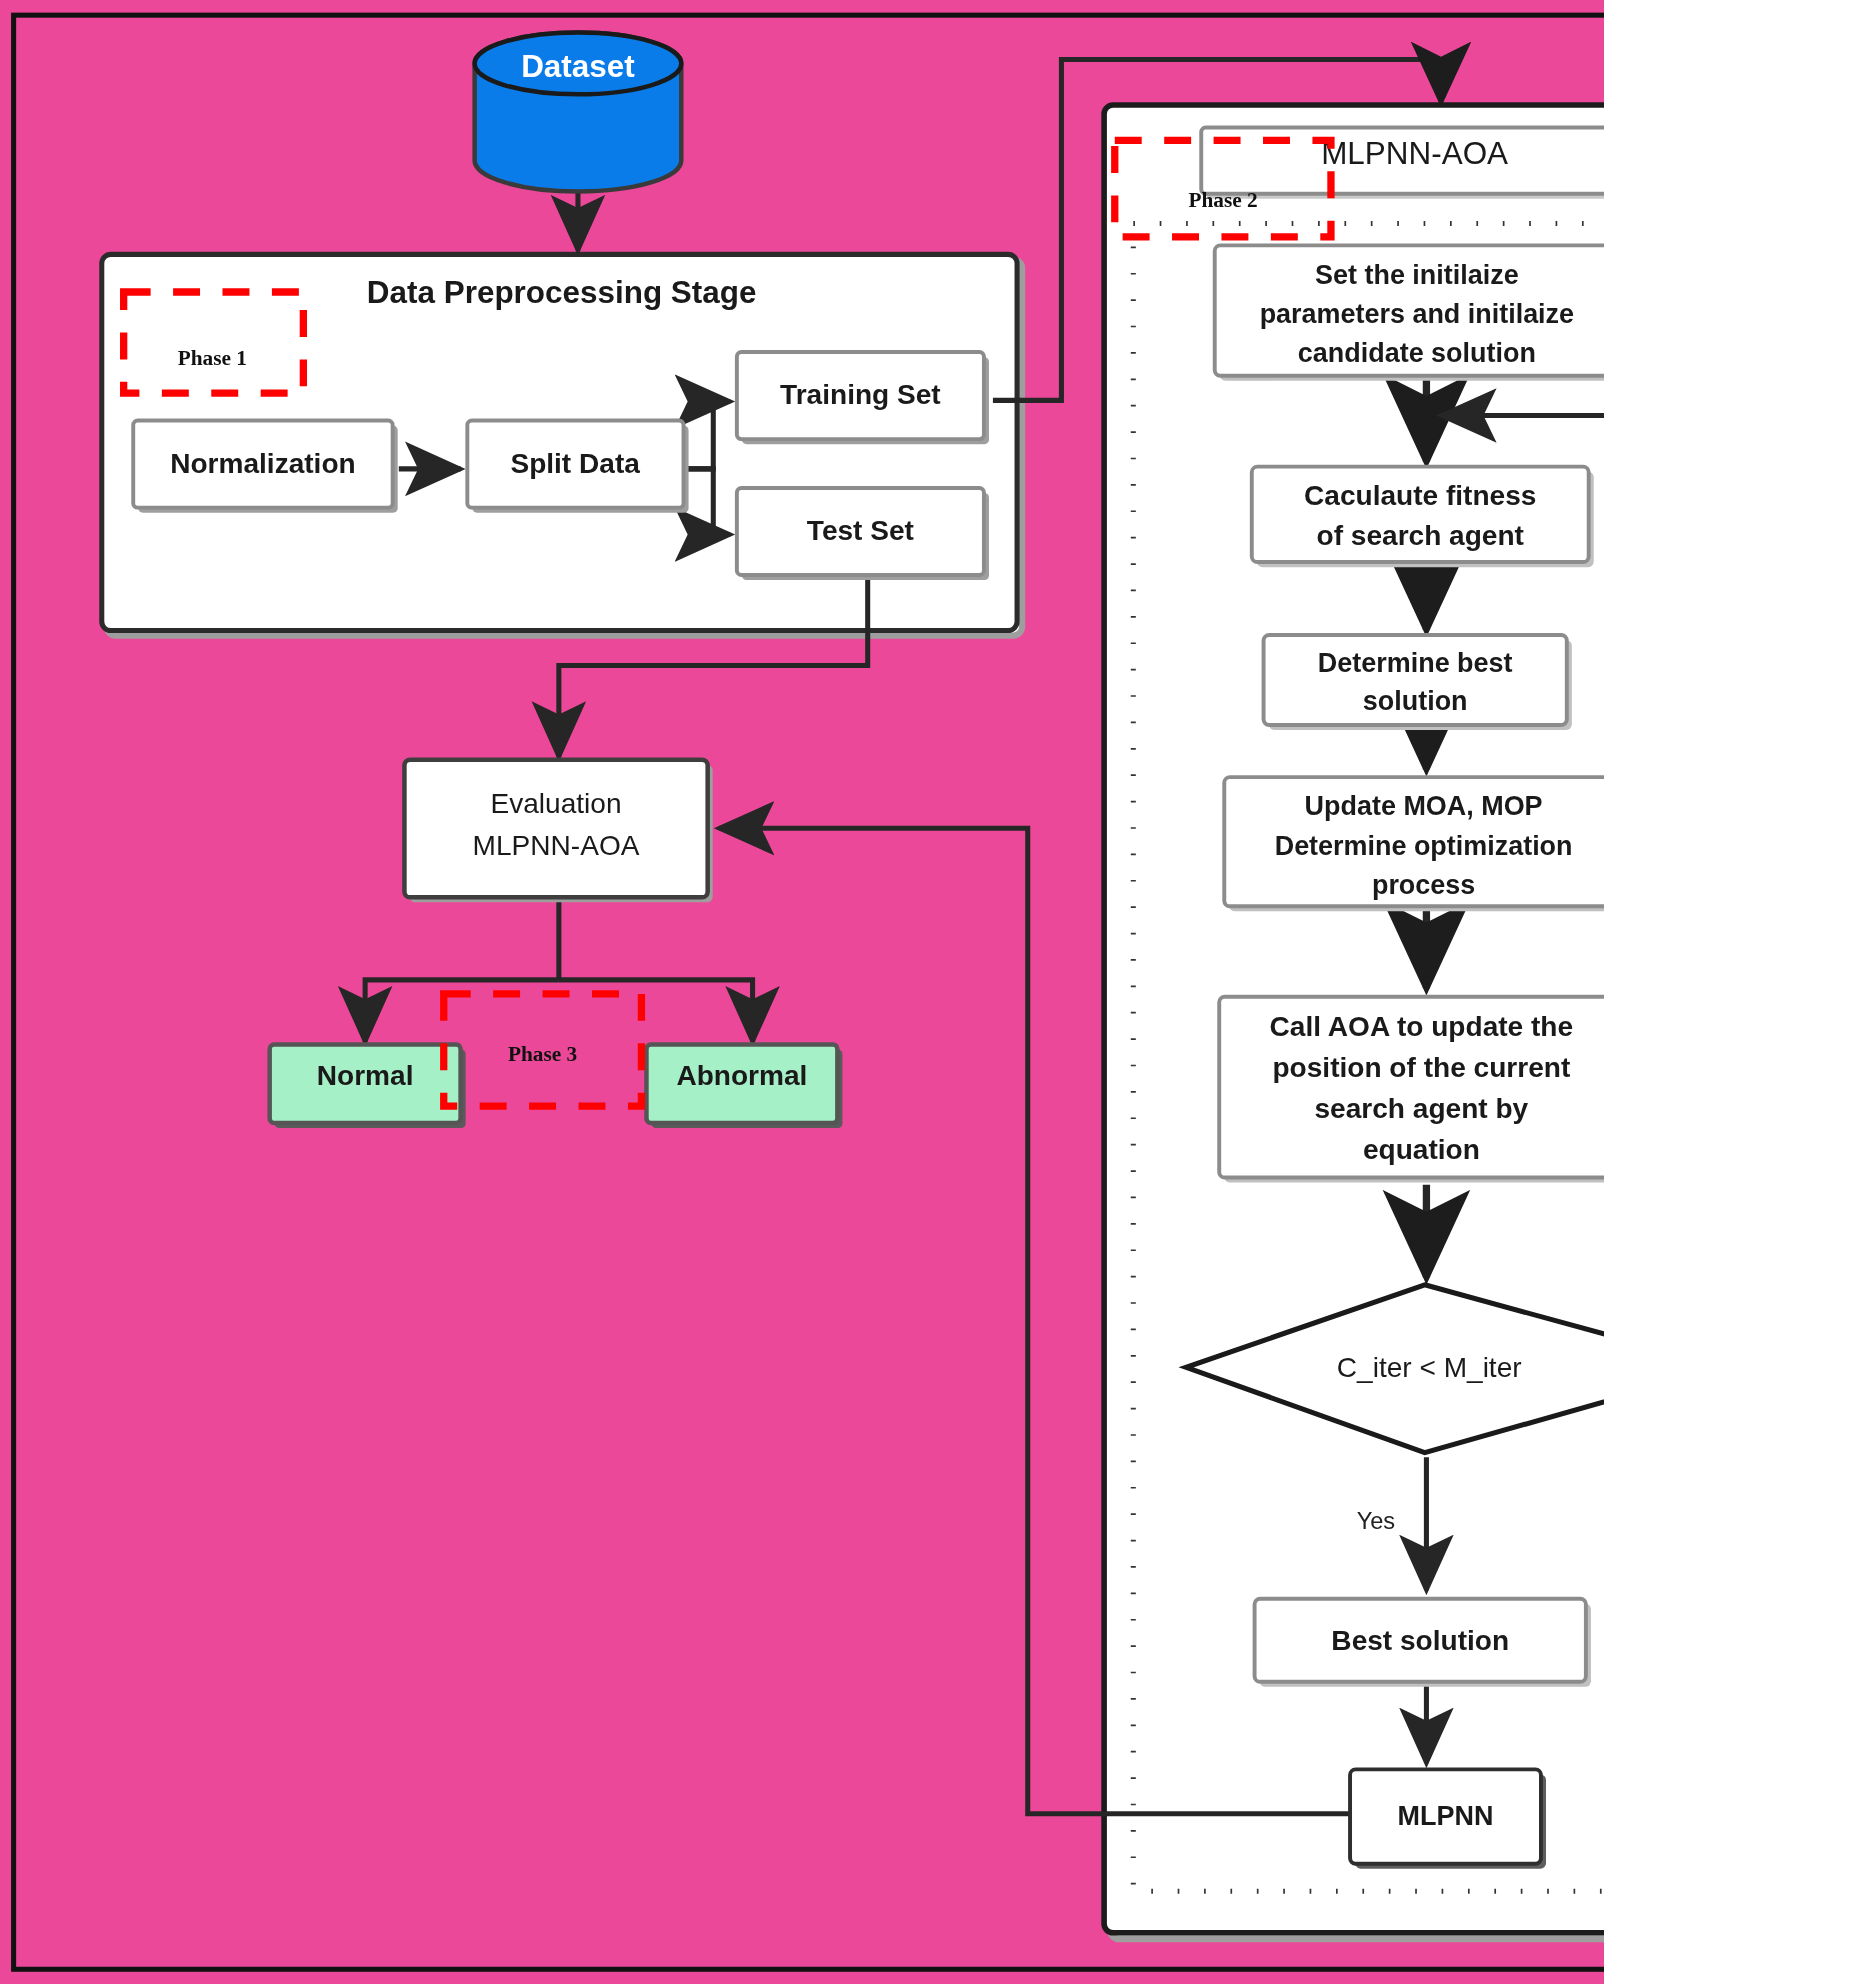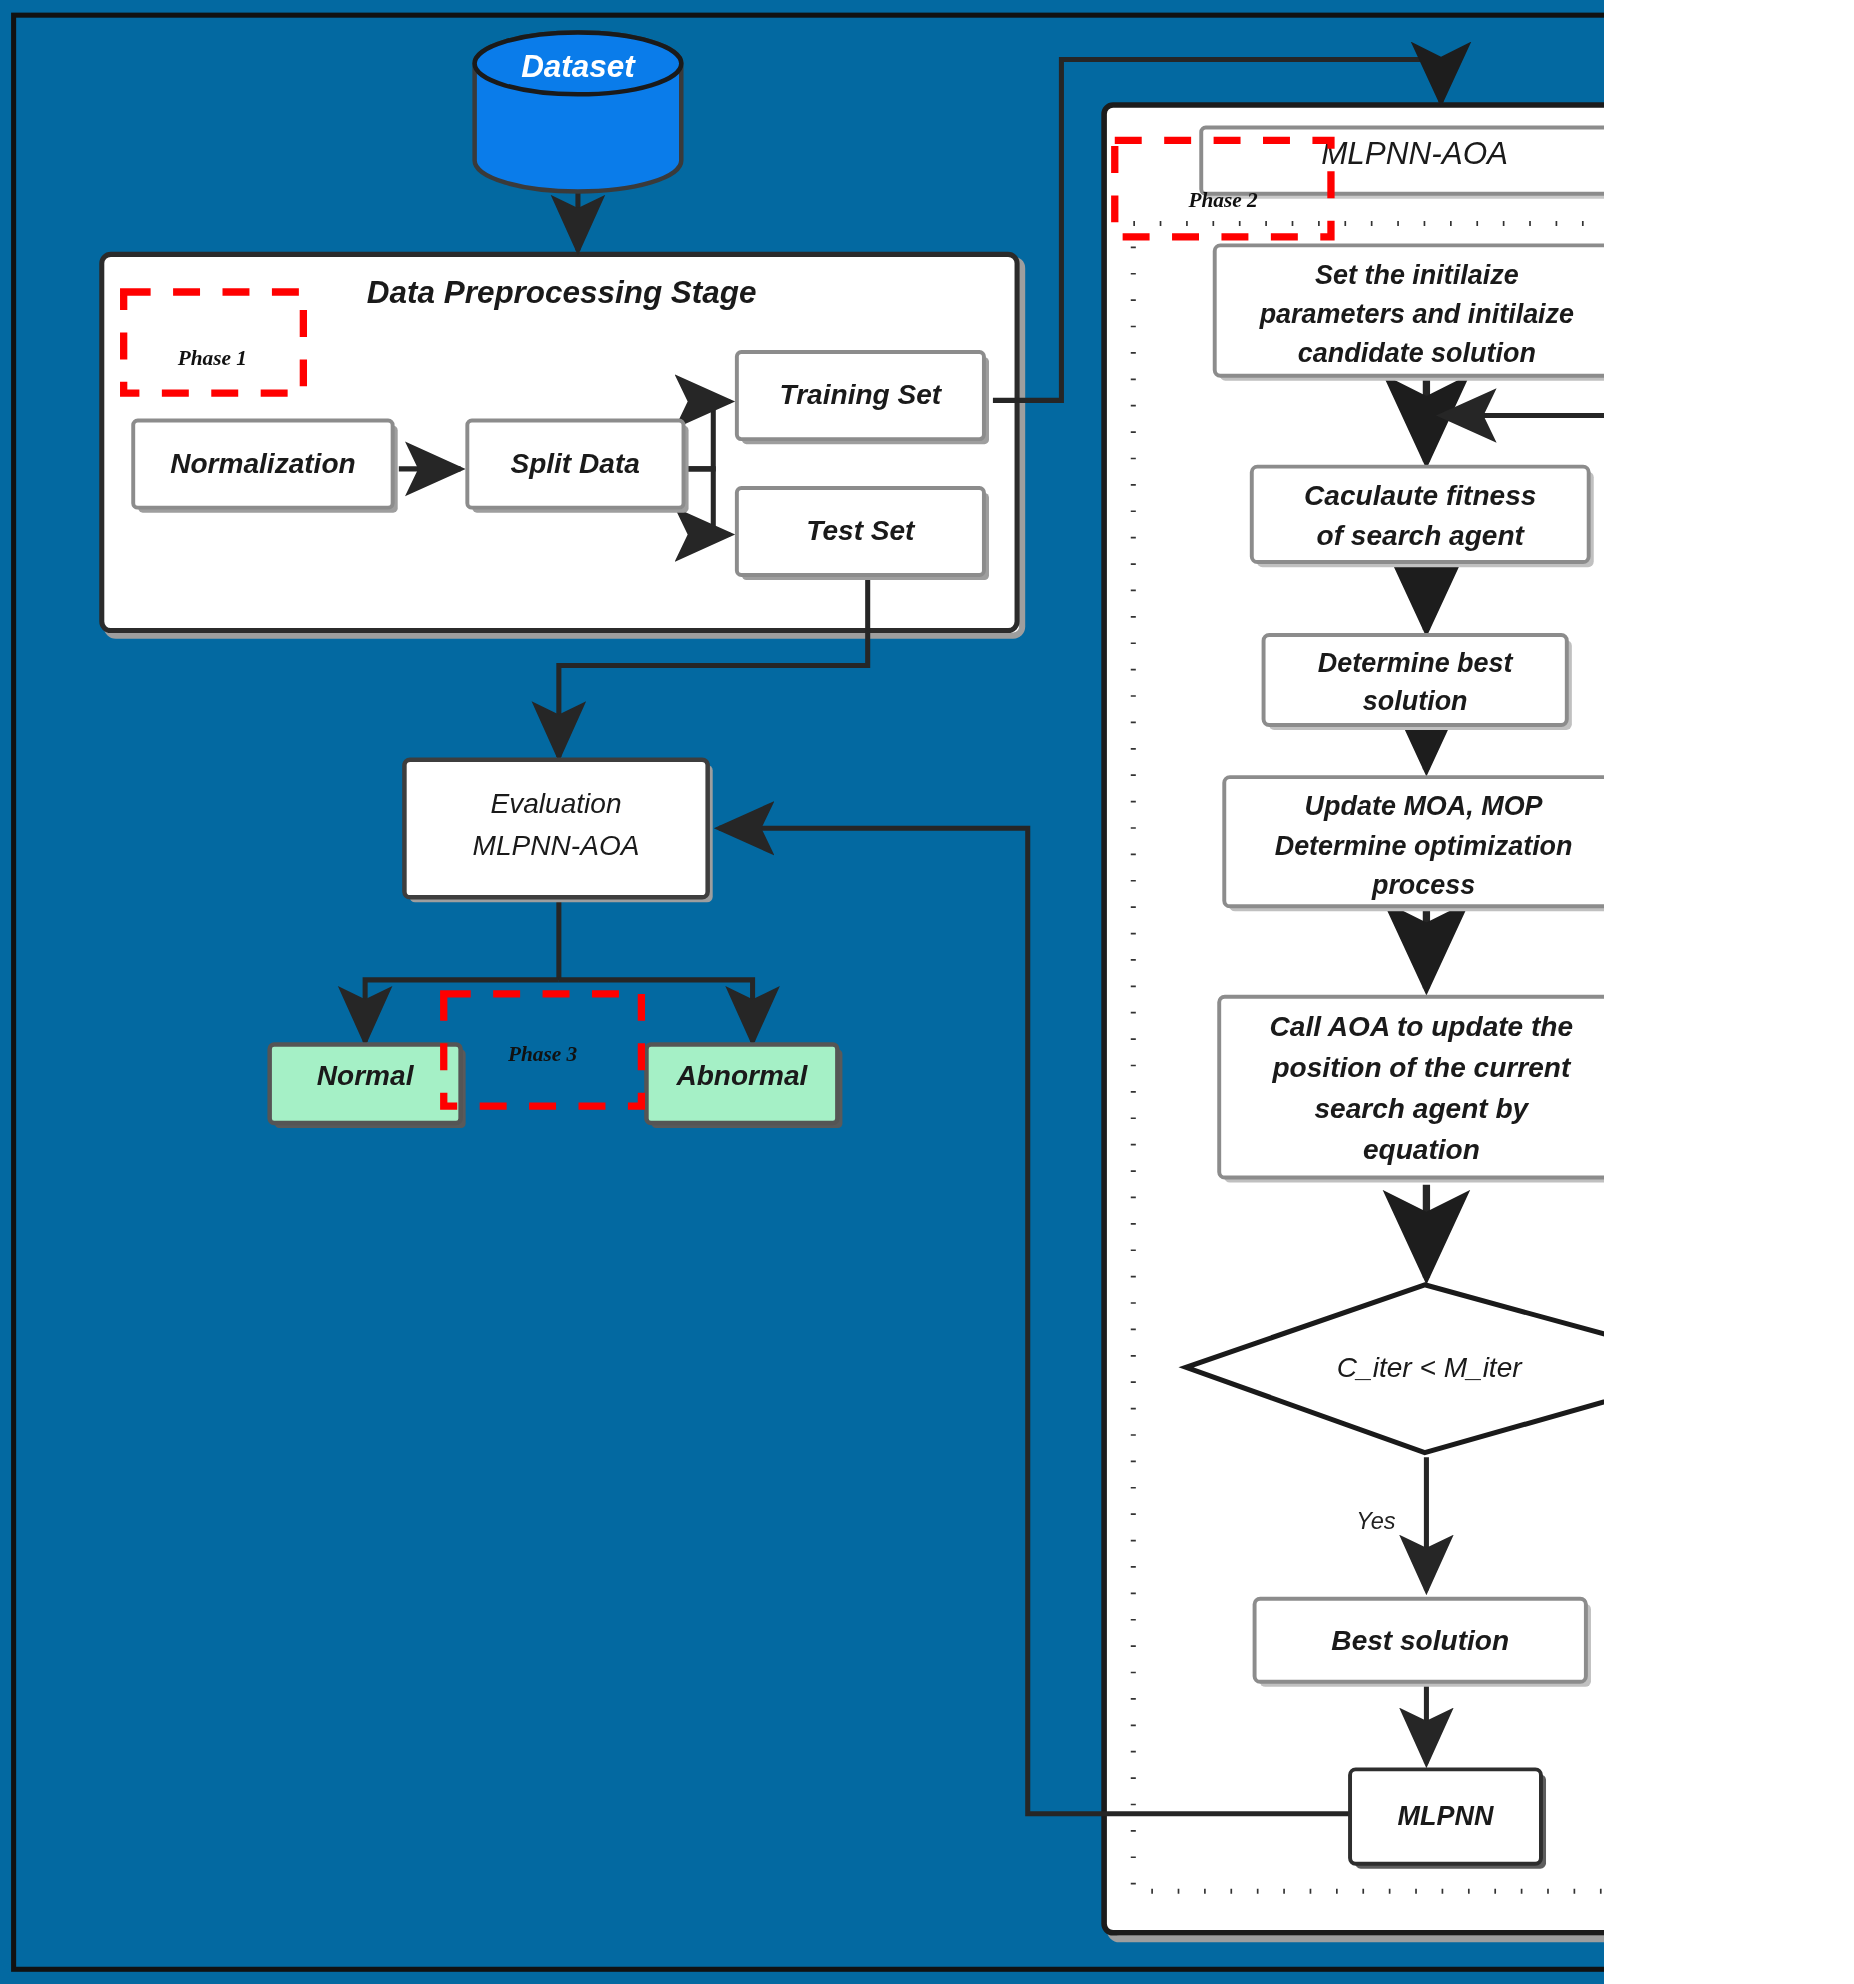--- a/index.html
+++ b/index.html
@@ -1,17 +1,17 @@
 <!DOCTYPE html>
 <html style="font-size:9px"><head>
 <meta charset="utf-8">
 <style>
   html,body{margin:0;padding:0;background:#fff;}
   body{width:1855px;height:1985px;font-family:"Liberation Sans",sans-serif;}
-  #stage{position:relative;width:1604px;height:1985px;overflow:hidden;background:#0369a1;font-style:italic;}
+  #stage{position:relative;width:1604px;height:1985px;overflow:hidden;background:#ec4899;}
   svg{position:absolute;left:0;top:0;width:1855px;height:1985px;}
   .node-text{font-family:"Liberation Sans",sans-serif;font-weight:bold;fill:#1a1a1a;text-anchor:middle;}
   .t56{font-size:56px;}
   .t50{font-size:50px;}
   .t48{font-size:48px;}
   .phase-text{font-family:"Liberation Serif",serif;font-weight:bold;font-size:38px;fill:#111;text-anchor:middle;}
   .edge-lbl{font-family:"Liberation Sans",sans-serif;font-size:42px;fill:#222;text-anchor:middle;font-weight:normal;}
   .db-text{font-family:"Liberation Sans",sans-serif;font-weight:bold;font-size:56px;fill:#ffffff;text-anchor:middle;}
 </style>
 </head>

